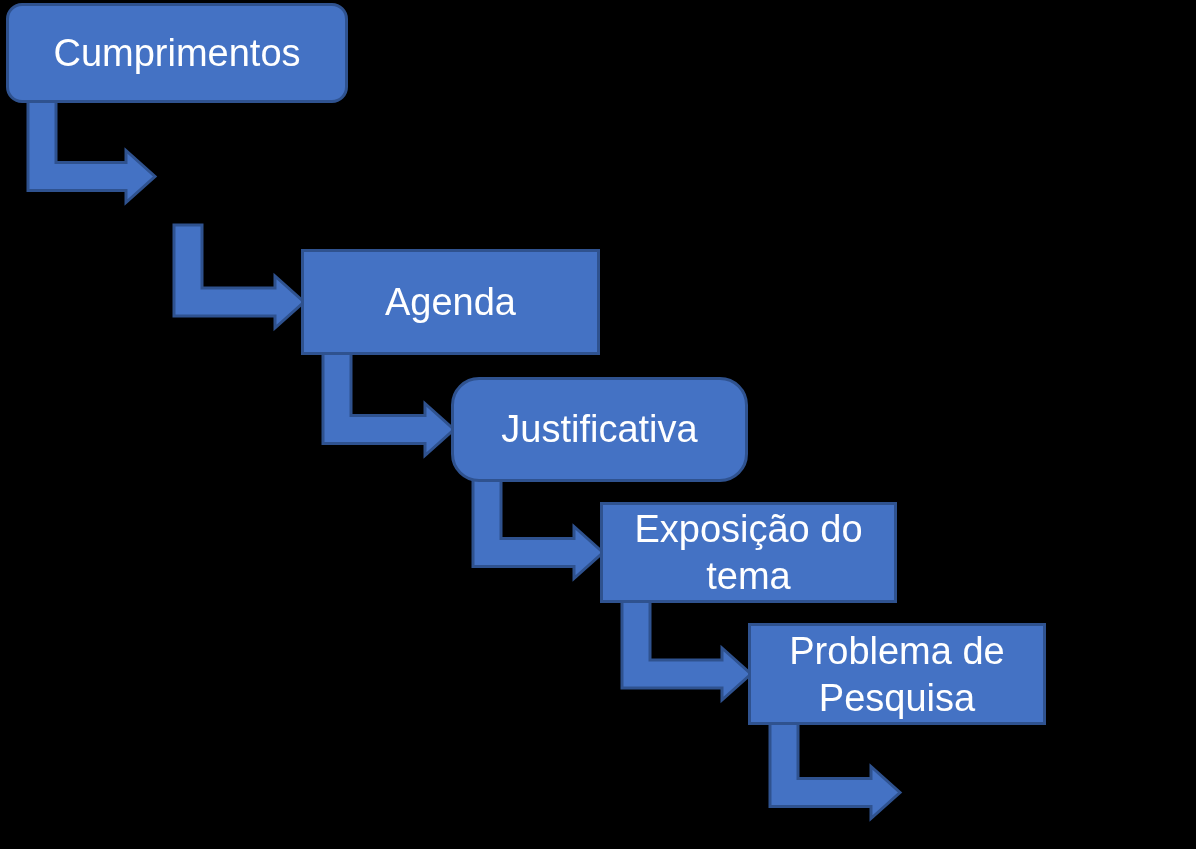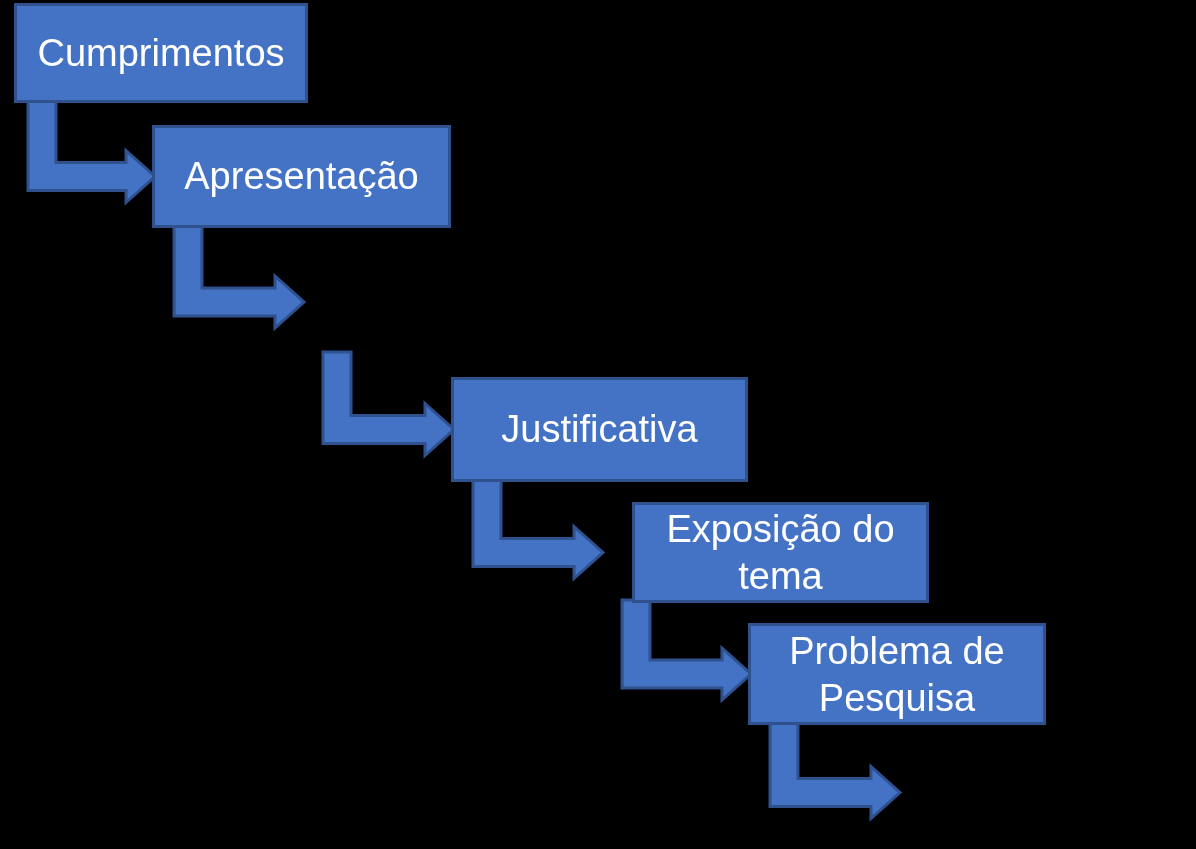--- a/index.html
+++ b/index.html
@@ -52,28 +52,28 @@
 
 <div id="stage">
   <svg id="connector-layer" viewBox="0 0 1196 849" xmlns="http://www.w3.org/2000/svg">
       <polygon points="28,100 56,100 56,162.5 126,162.5 126,150.5 155,176.5 126,202.5 126,190.5 28,190.5"></polygon>
       <polygon points="174,225 202,225 202,288 275,288 275,276 304,302 275,328 275,316 174,316"></polygon>
       <polygon points="323,352 351,352 351,415.5 425,415.5 425,403.5 454,429.5 425,455.5 425,443.5 323,443.5"></polygon>
       <polygon points="473,479 501,479 501,538.5 574,538.5 574,526.5 603,552.5 574,578.5 574,566.5 473,566.5"></polygon>
       <polygon points="622,600 650,600 650,660 722,660 722,648 751,674 722,700 722,688 622,688"></polygon>
       <polygon points="770,722 798,722 798,778.5 871,778.5 871,766.5 900,792.5 871,818.5 871,806.5 770,806.5"></polygon>
     </svg>
-<div class="step-box" style="left: 14px; top: 3px; width: 294px; height: 100px;">
+<div class="step-box" style="left: 6px; top: 3px; width: 342px; height: 100px; border-radius: 16px;">
       <span>Cumprimentos</span>
     </div>
-    <div class="step-box" style="left: 152px; top: 125px; width: 299px; height: 103px;">
-      <span>Apresentação</span>
+    <div class="step-box" style="left: 301px; top: 249px; width: 299px; height: 106px;">
+      <span>Agenda</span>
     </div>
-    <div class="step-box" style="left: 451px; top: 377px; width: 297px; height: 105px;">
+    <div class="step-box" style="left: 451px; top: 377px; width: 297px; height: 105px; border-radius: 28px;">
       <span>Justificativa</span>
     </div>
-    <div class="step-box" style="left: 632px; top: 502px; width: 297px; height: 101px;">
+    <div class="step-box" style="left: 600px; top: 502px; width: 297px; height: 101px;">
       <span>Exposição do tema</span>
     </div>
     <div class="step-box" style="left: 748px; top: 623px; width: 298px; height: 102px; align-items: flex-end;">
       <span>Problema de Pesquisa</span>
     </div>
   </div>
 
 </body></html>

